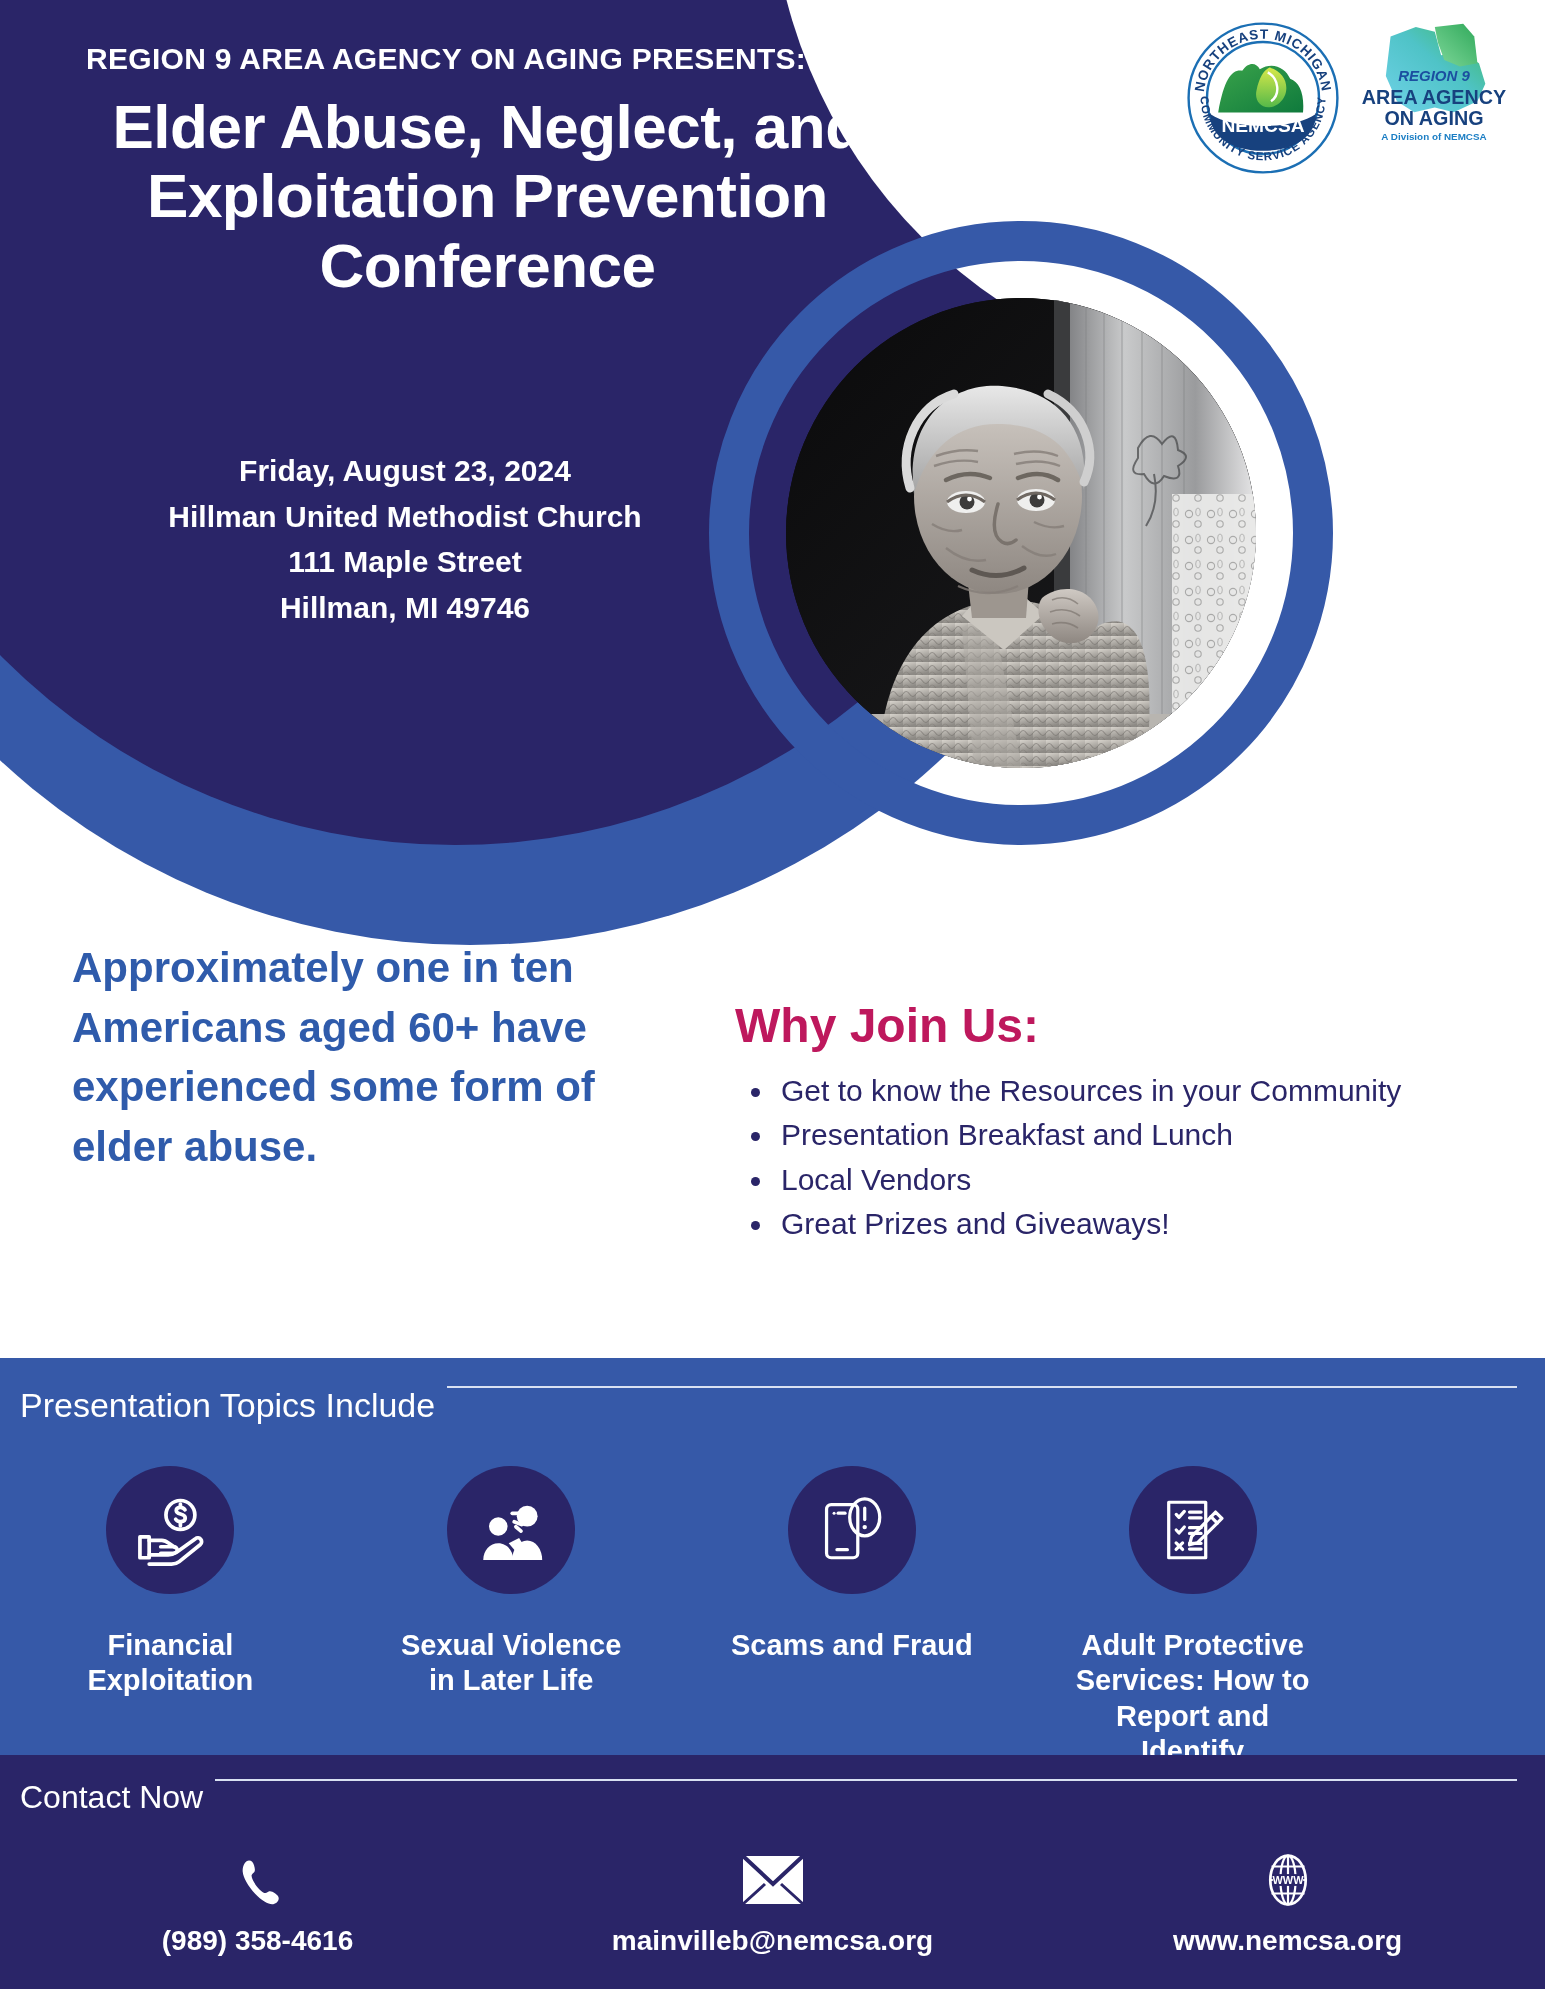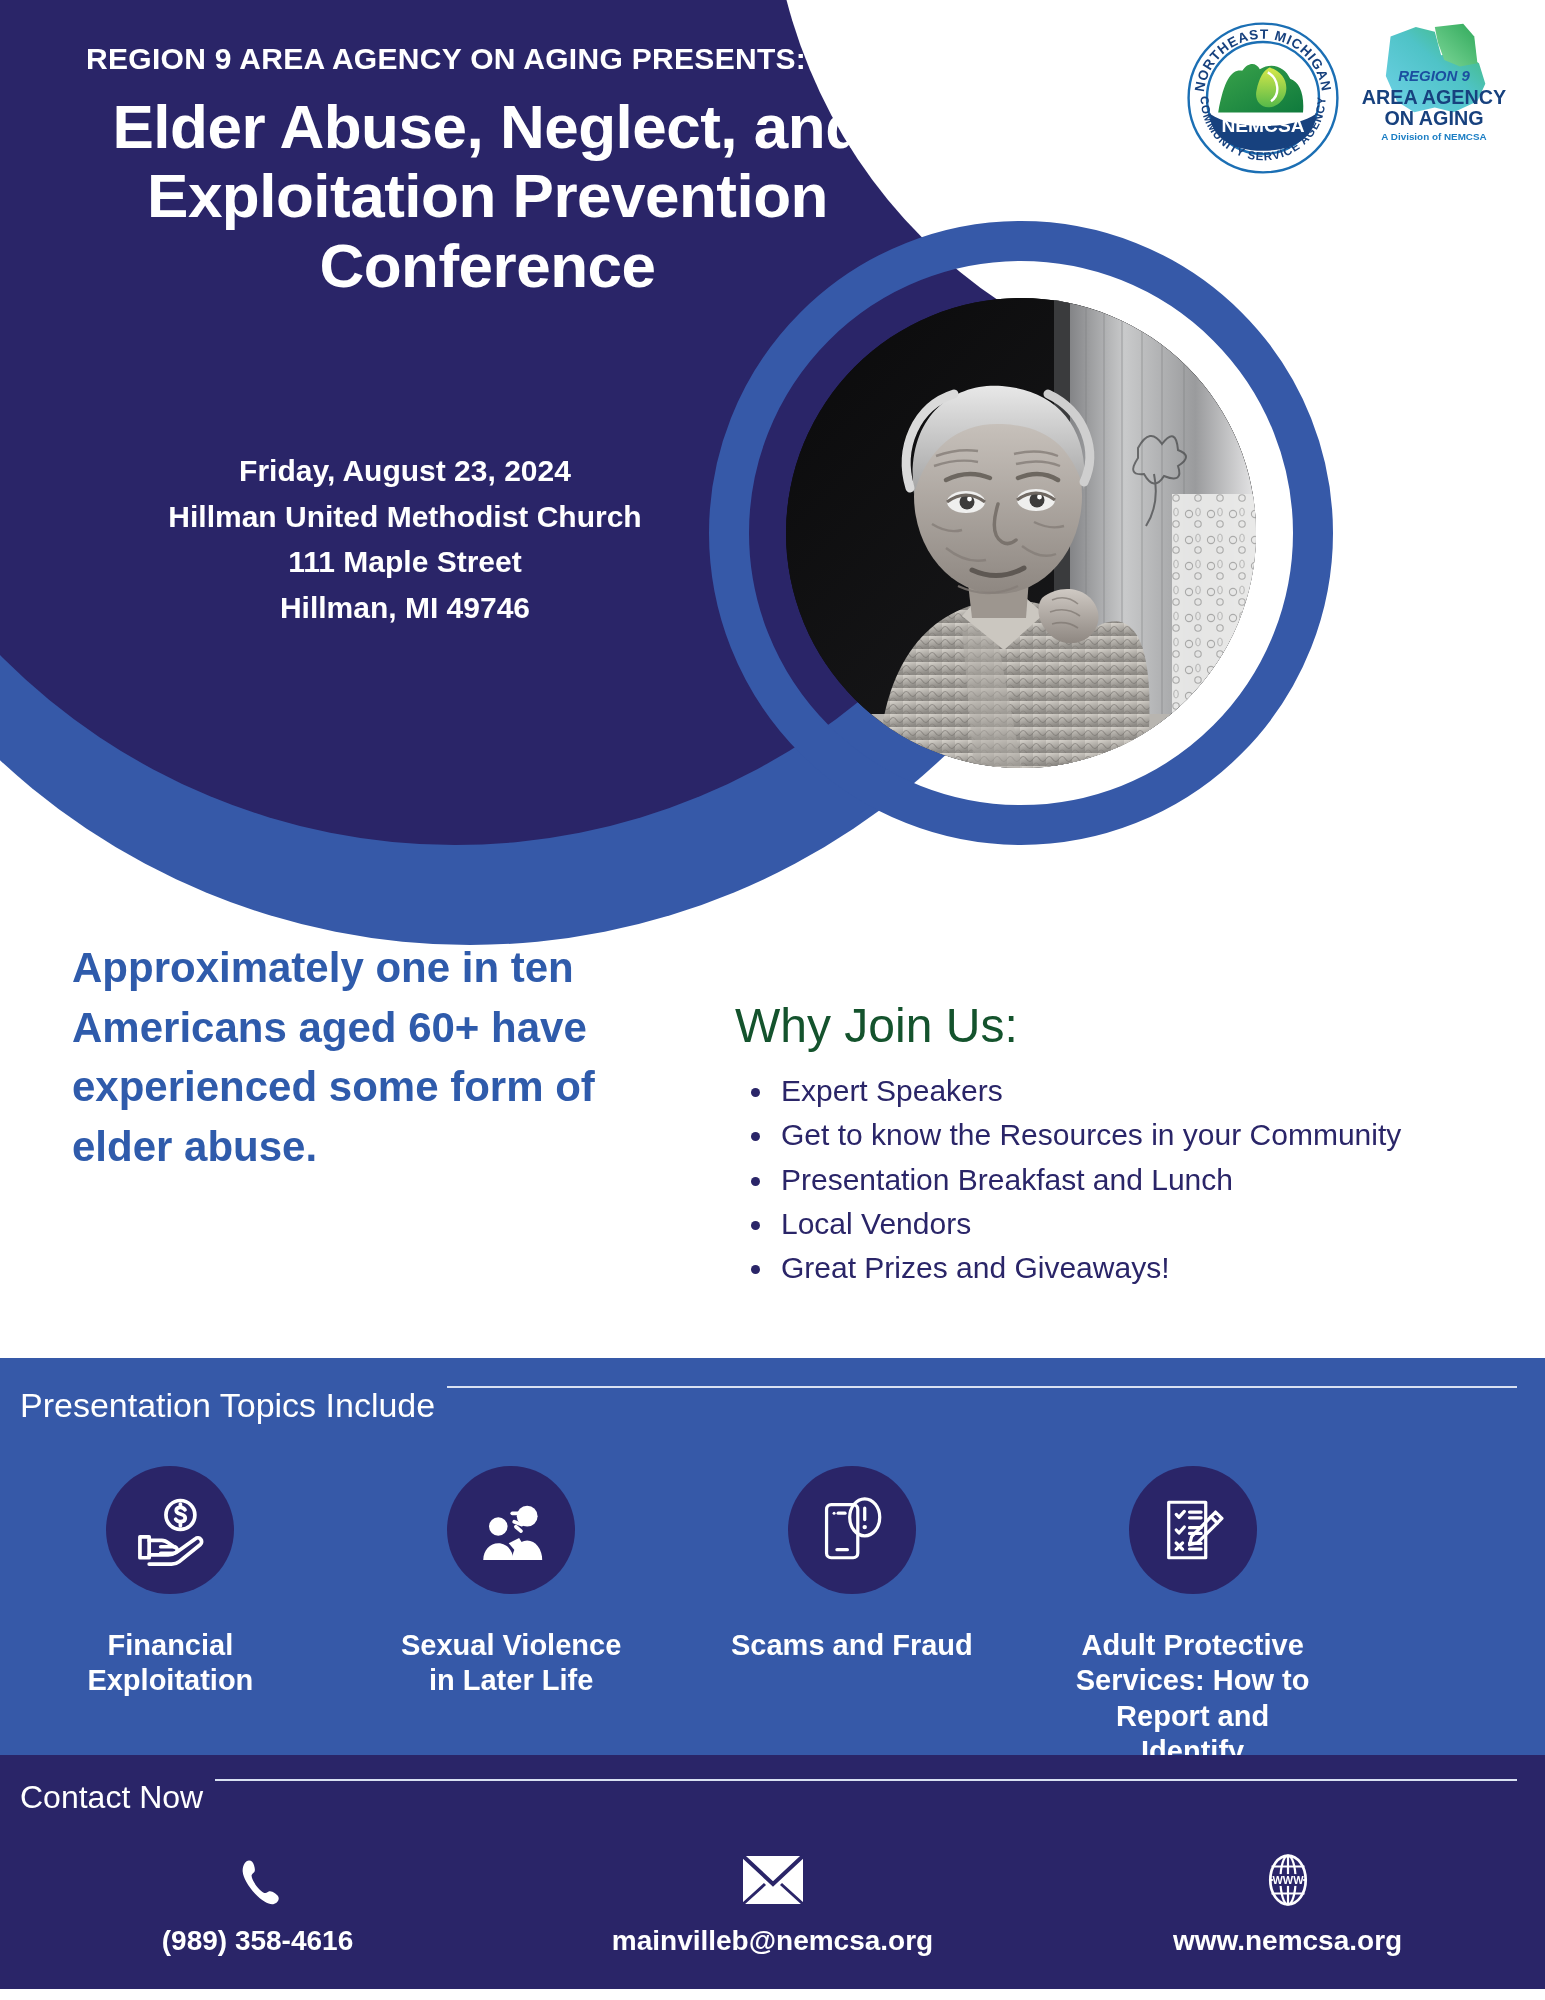--- a/index.html
+++ b/index.html
@@ -109,23 +109,23 @@
   
   .why {
     position: absolute;
     left: 735px;
     top: 1000px;
     width: 760px;
     z-index: 5;
   }
   .why h2 {
     margin: 0 0 16px 0;
-    color: #14532d;
+    color: #be185d;
     font-size: 48px;
-    font-weight: 400;
+    font-weight: 700;
     line-height: 1.1;
   }
   .why ul {
     margin: 0;
     padding: 0 0 0 42px;
     list-style: none;
   }
   .why li {
     position: relative;
     color: #2a2568;
@@ -443,21 +443,20 @@
         <path d="M172 288 q30 14 60 0"></path>
       </g>
     </svg>
   </div>
 
   <div class="stat">Approximately one in ten Americans aged 60+ have experienced some form of elder abuse.</div>
 
   <div class="why">
     <h2>Why Join Us:</h2>
     <ul>
-      <li>Expert Speakers</li>
       <li>Get to know the Resources in your Community</li>
       <li>Presentation Breakfast and Lunch</li>
       <li>Local Vendors</li>
       <li>Great Prizes and Giveaways!</li>
     </ul>
   </div>
 
   <div class="topics">
     <div class="band-head">
       <span class="band-title">Presentation Topics Include</span>

